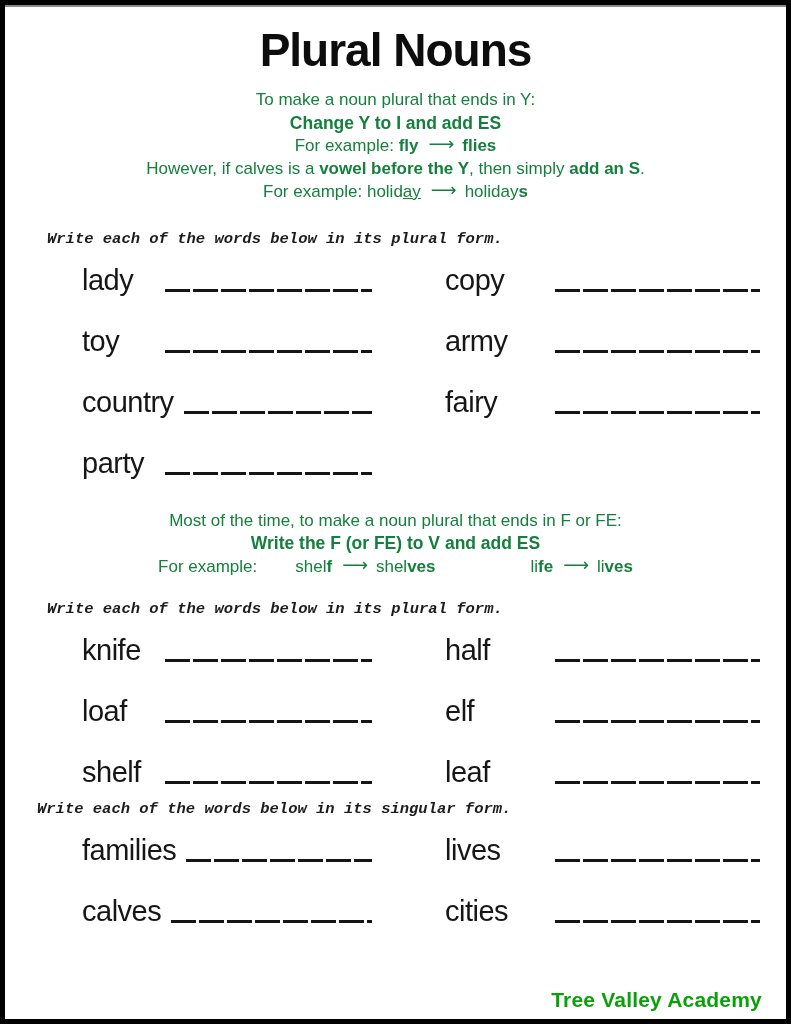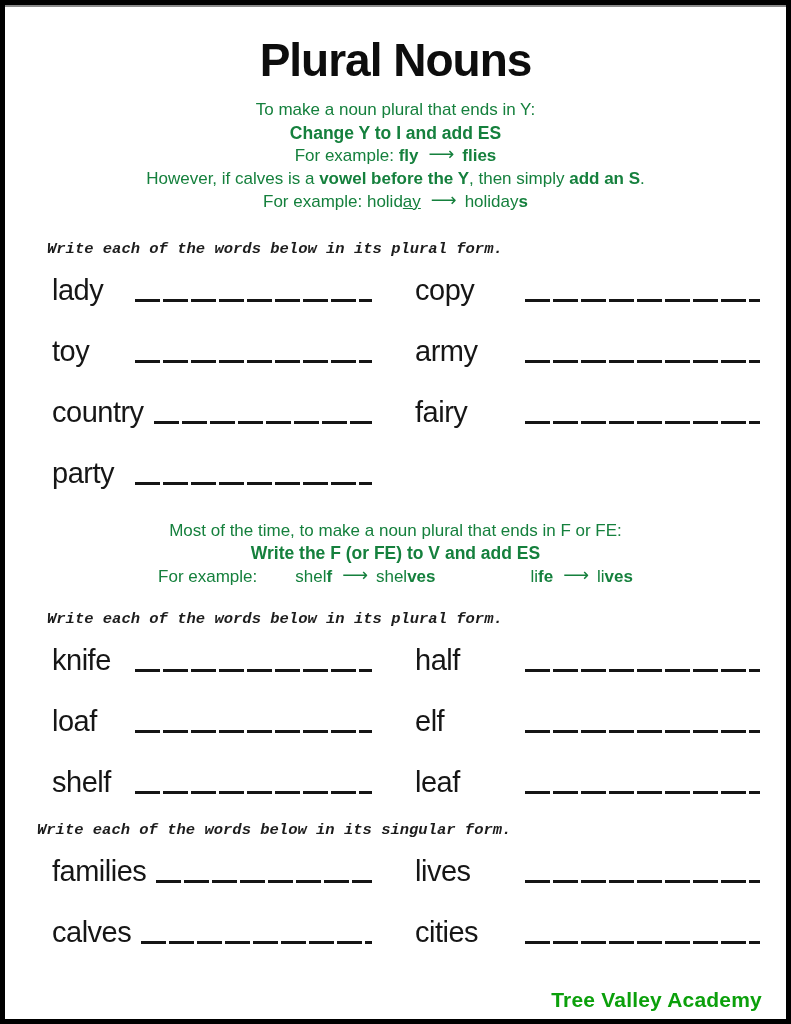--- a/index.html
+++ b/index.html
@@ -17,21 +17,21 @@
     overflow: hidden;
   }
   .page .top-accent {
     height: 2px; background: #8a8a8a; width: 100%;
   }
   .title {
     text-align: center;
     font-size: 46px;
     font-weight: 700;
     letter-spacing: -1px;
-    margin-top: 26px;
+    margin-top: 16px;
     margin-bottom: 12px;
     color: #0d0d0d;
   }
   .rule-block {
     text-align: center;
     font-size: 17px;
     line-height: 22.5px;
     color: #15803d;
   }
   .rule-block .b { font-weight: 700; }
@@ -48,40 +48,41 @@
   .instr {
     font-style: italic;
     font-weight: 700;
     font-size: 15.5px;
     color: #1c1c1c;
     padding-left: 42px;
     font-family: Liberation Mono, monospace;
   }
   .instr-1 { margin-top: 26px; }
   .instr-2 { margin-top: 22px; }
-  .instr-3 { margin-top: 22px; padding-left: 32px; }
+  .instr-3 { margin-top: 11px; padding-left: 32px; }
   .word-grid {
     display: grid;
     grid-template-columns: 320px 1fr;
     column-gap: 43px;
     row-gap: 28px;
     padding-left: 47px;
     padding-right: 26px;
     margin-top: 16px;
   }
   .word-row {
     display: flex;
     align-items: flex-end;
   }
   .word-label {
     font-size: 29px;
     letter-spacing: -0.5px;
     color: #161616;
     margin-right: 10px;
     white-space: nowrap;
+    margin-left: 30px;
   }
   .col-left .word-label { min-width: 73px; }
   .col-right .word-label { min-width: 100px; }
   .blank {
     flex: 1;
     height: 3px;
     margin-bottom: 5px;
     background: repeating-linear-gradient(90deg, #151515 0 25px, transparent 25px 28px);
   }
   .section-2-head { margin-top: 30px; }

